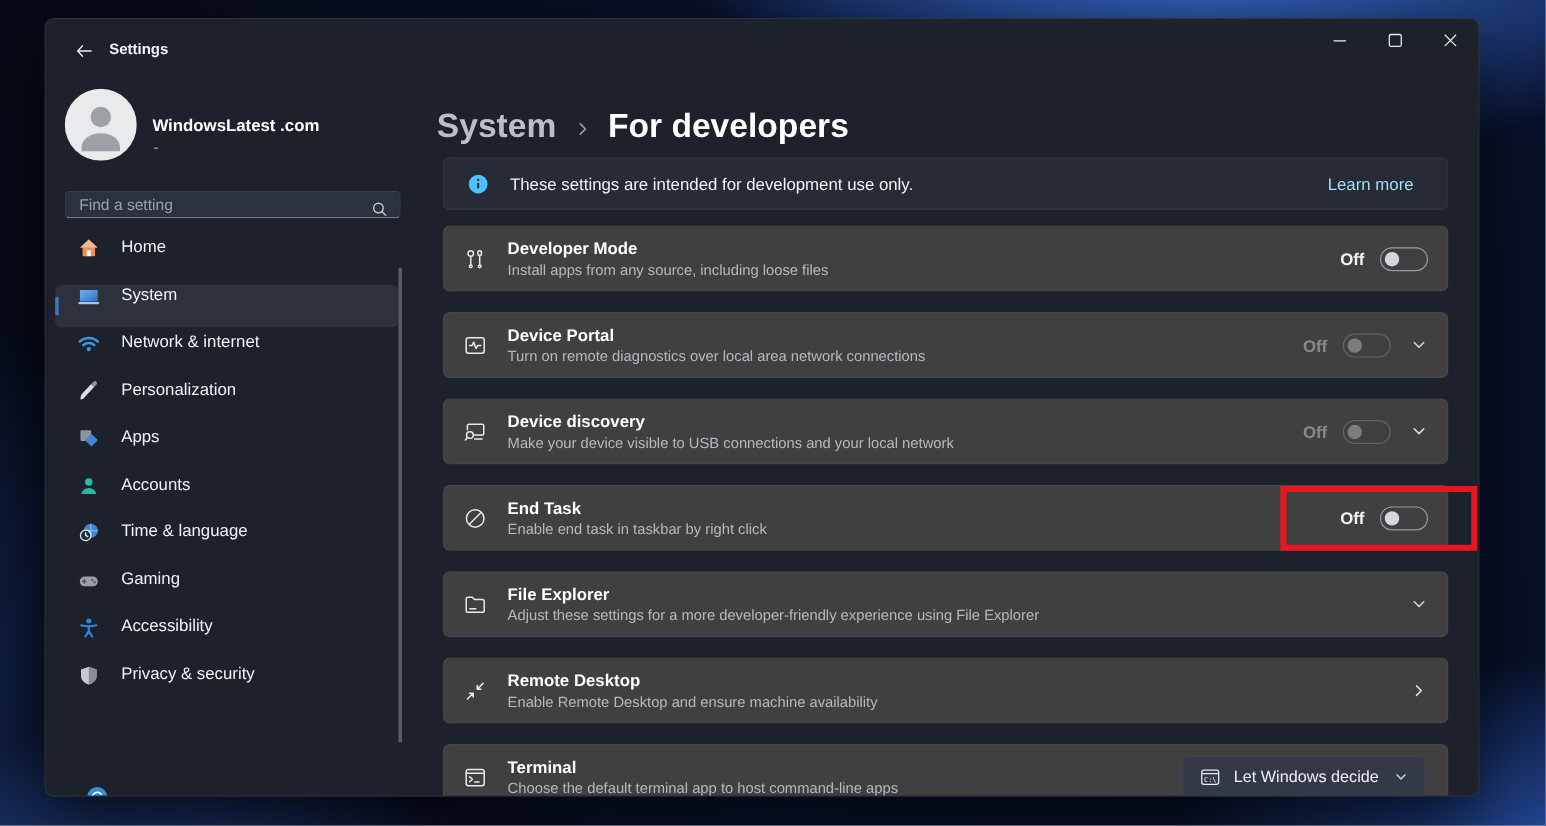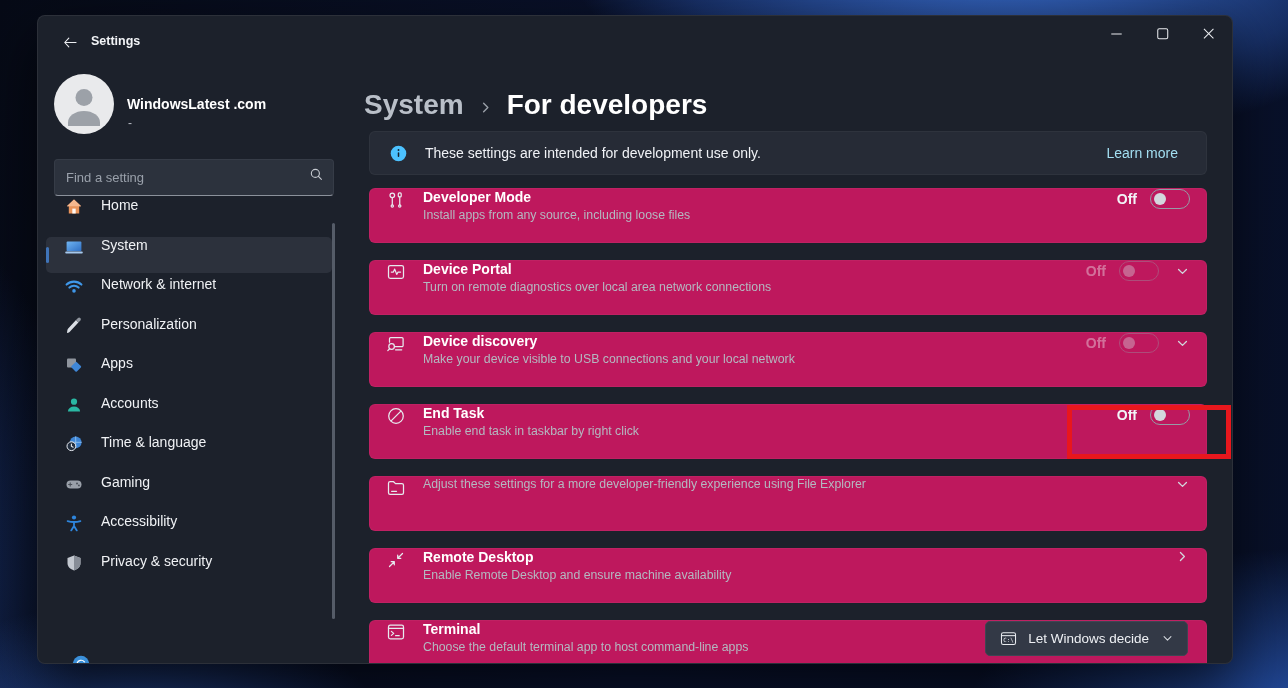--- a/index.html
+++ b/index.html
@@ -40,21 +40,21 @@
   .cap-btn .icon { width:19px; height:19px; }
 
   
   .sidebar { position:absolute; left:0; top:48px; width:333px; bottom:0; }
   .user { position:absolute; left:16px; top:10px; display:flex; align-items:center; gap:13px; cursor:pointer; }
   .avatar { width:60px; height:60px; }
   .user-text { padding-top:15px; }
   .uname { font-size:14px; font-weight:700; color:#fff; }
   .udetail { margin-top:7px; margin-left:1px; font-size:12px; color:#b7bcc4; line-height:8px; }
 
-  .search-box { position:absolute; left:16px; top:95px; width:280px; height:37px;
+  .search-box { position:absolute; left:16px; top:95px; width:280px; height:23px;
     background:#2c323d; border:1px solid #363c47; border-bottom:1px solid #8b919b; border-radius:4px; }
   .search-box input { position:absolute; inset:0; background:transparent; border:none; outline:none;
     color:#e8eaee; font-size:13px; padding:0 32px 0 11px; font-family:inherit; }
   .search-box input::placeholder { color:#9aa1ab; }
   .search-box .icon { position:absolute; right:9px; top:7px; width:15px; height:15px; }
 
   #nav { position:absolute; left:8px; top:133px; width:286px; display:flex; flex-direction:column; gap:3.5px; }
   .nav-item { position:relative; height:36px; border-radius:5px; display:flex; align-items:flex-start;
     padding-left:18px; gap:17px; font-size:14px; color:#f0f2f5; cursor:pointer; }
   .nav-item.selected { background:#2c313c; }
@@ -73,22 +73,22 @@
   .page-title { color:#ffffff; }
 
   .banner { position:absolute; left:5px; top:67px; width:838px; height:44px; border-radius:6px;
     background:#262b36; border:1px solid rgba(255,255,255,.04);
     display:flex; align-items:center; padding:0 28px 0 19px;text-align:center; }
   .banner .icon { width:19px; height:19px; margin-right:17px; }
   .banner-text { font-size:14px; color:#f0f2f6; }
   .learn-more { margin-left:auto; font-size:14px; color:#a3dff2; text-decoration:none; cursor:pointer; }
 
   #rows { position:absolute; left:5px; top:124px; width:838px; display:flex; flex-direction:column; gap:17px; }
-  .row { height:55px; background:#be185d; border:1px solid rgba(255,255,255,.04); border-radius:6px;
-    display:flex; align-items:flex-start; padding:0 16px 0 15px; }
+  .row { height:55px; background:#404040; border:1px solid rgba(255,255,255,.04); border-radius:6px;
+    display:flex; align-items:center; padding:0 16px 0 15px; }
   .row-icon { width:22px; height:22px; margin-right:16px; color:#e7eaef; }
   .row-text { display:flex; flex-direction:column; gap:3px; }
   .row-title { font-size:14px; font-weight:600; color:#fff; }
   .row-sub { font-size:12.3px; color:#b4b9c1; }
   .row-right { margin-left:auto; display:flex; align-items:center; gap:13px; }
   .state-group { display:flex; align-items:center; gap:13px; }
   .state-group.dim { opacity:.4; }
   .off-label { font-size:14px; color:#f2f4f7;font-weight:bold; }
   .toggle { position:relative; width:40px; height:20px; border:1px solid #969ca6; border-radius:10px; cursor:pointer; }
   .toggle .knob { position:absolute; left:3px; top:3px; width:12px; height:12px; border-radius:50%; background:#d3d7dd; }
@@ -402,20 +402,21 @@
             </div>
           </div>
           <div class="row">
             <span class="icon row-icon">
               <svg viewBox="0 0 22 22" stroke="currentColor" stroke-width="1.25" fill="none" stroke-linecap="round" stroke-linejoin="round">
                 <path d="M3.5 6.3c0-.9.7-1.6 1.6-1.6h3.5l1.9 1.9h6.4c.9 0 1.6.7 1.6 1.6v7.5c0 .9-.7 1.6-1.6 1.6H5.1c-.9 0-1.6-.7-1.6-1.6Z"></path>
                 <path d="M6.6 14.3h4.9"></path>
               </svg>
             </span>
             <div class="row-text">
+              <span class="row-title">File Explorer</span>
               <span class="row-sub">Adjust these settings for a more developer-friendly experience using File Explorer</span>
             </div>
             <div class="row-right">
               <span class="icon chev">
                 <svg viewBox="0 0 16 16">
                   <path d="m3.8 5.8 4.2 4.2 4.2-4.2" stroke="#d2d6dc" stroke-width="1.4" fill="none" stroke-linecap="round" stroke-linejoin="round"></path>
                 </svg>
               </span>
             </div>
           </div>

